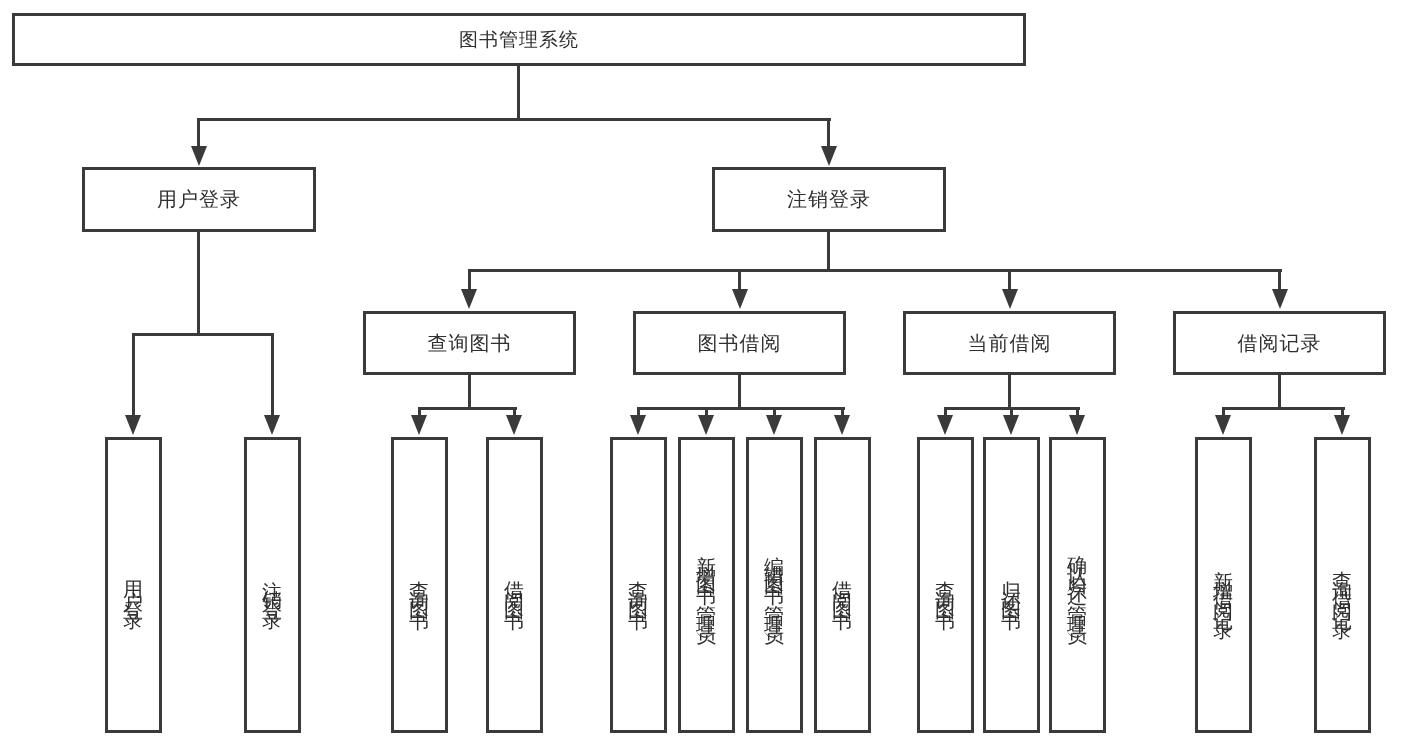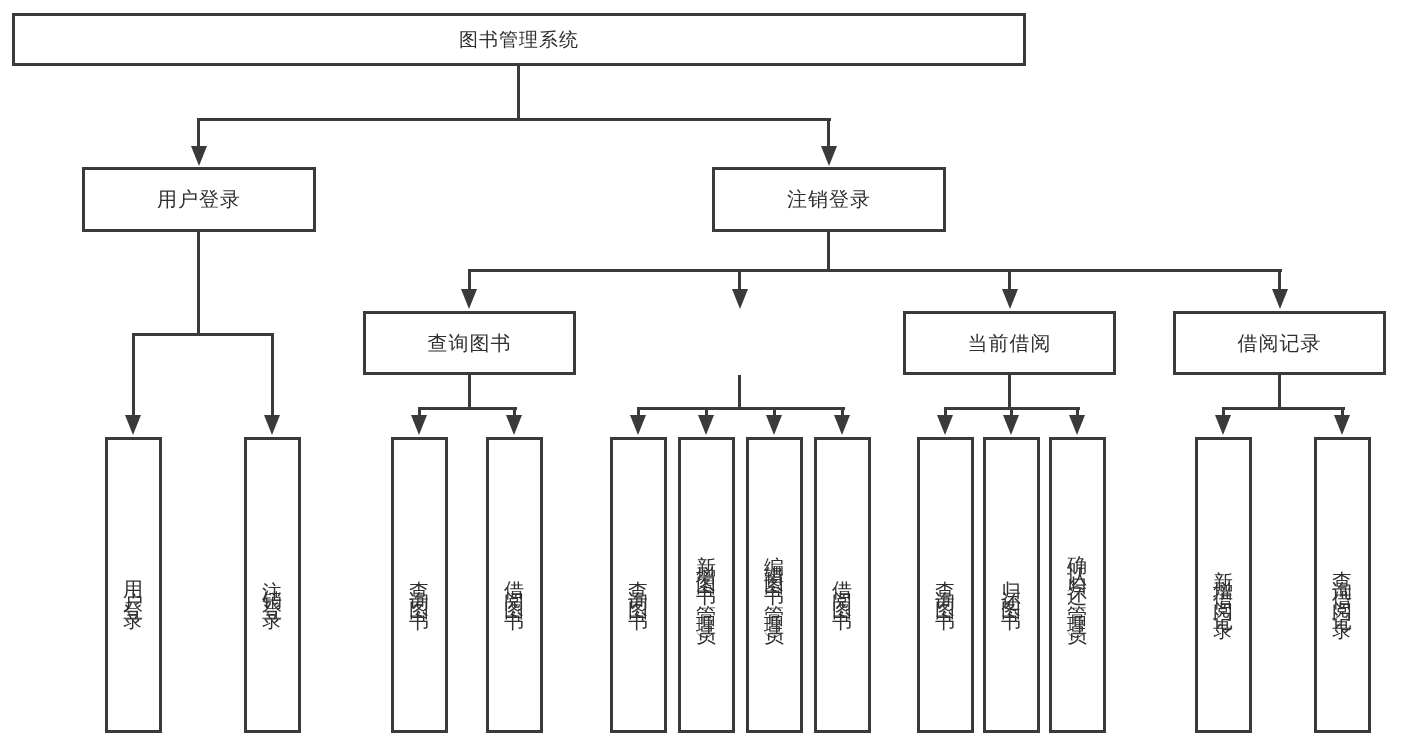--- a/index.html
+++ b/index.html
@@ -93,20 +93,21 @@
   <div class="vline" style="left:468px;top:269px;height:22px;"></div>
   <div class="arrow" style="left:461px;top:289px;"></div>
   <div class="vline" style="left:738px;top:269px;height:22px;"></div>
   <div class="arrow" style="left:732px;top:289px;"></div>
   <div class="vline" style="left:1008px;top:269px;height:22px;"></div>
   <div class="arrow" style="left:1002px;top:289px;"></div>
   <div class="vline" style="left:1278px;top:269px;height:22px;"></div>
   <div class="arrow" style="left:1272px;top:289px;"></div>
 
   <div class="box" style="left:363px;top:311px;width:213px;height:64px;">查询图书</div>
+  <div class="box" style="left:633px;top:311px;width:213px;height:64px;">图书借阅</div>
   <div class="box" style="left:903px;top:311px;width:213px;height:64px;">当前借阅</div>
   <div class="box" style="left:1173px;top:311px;width:213px;height:64px;">借阅记录</div>
 
   <div class="vline" style="left:468px;top:375px;height:35px;"></div>
   <div class="hline" style="left:418px;top:407px;width:99px;"></div>
   <div class="vline" style="left:418px;top:407px;height:10px;"></div>
   <div class="arrow" style="left:411px;top:415px;"></div>
   <div class="vline" style="left:513px;top:407px;height:10px;"></div>
   <div class="arrow" style="left:506px;top:415px;"></div>
 

